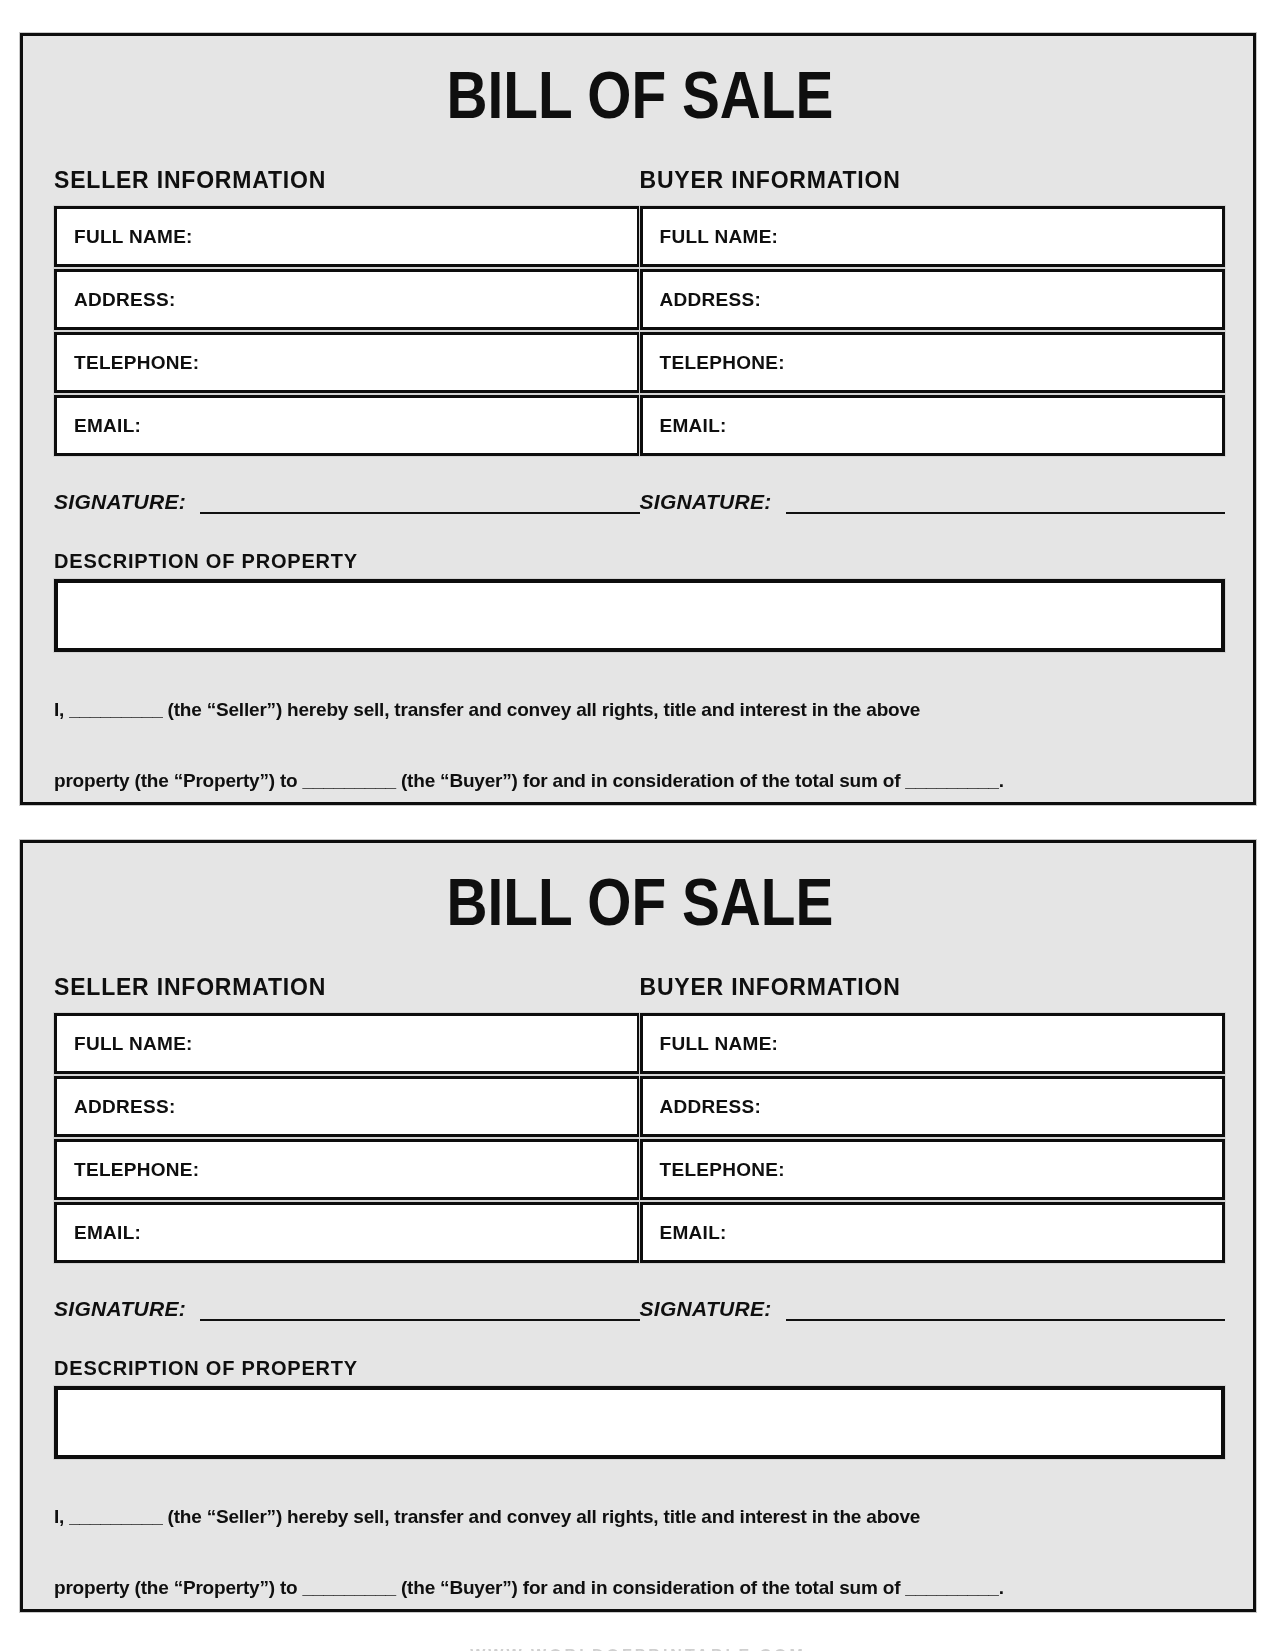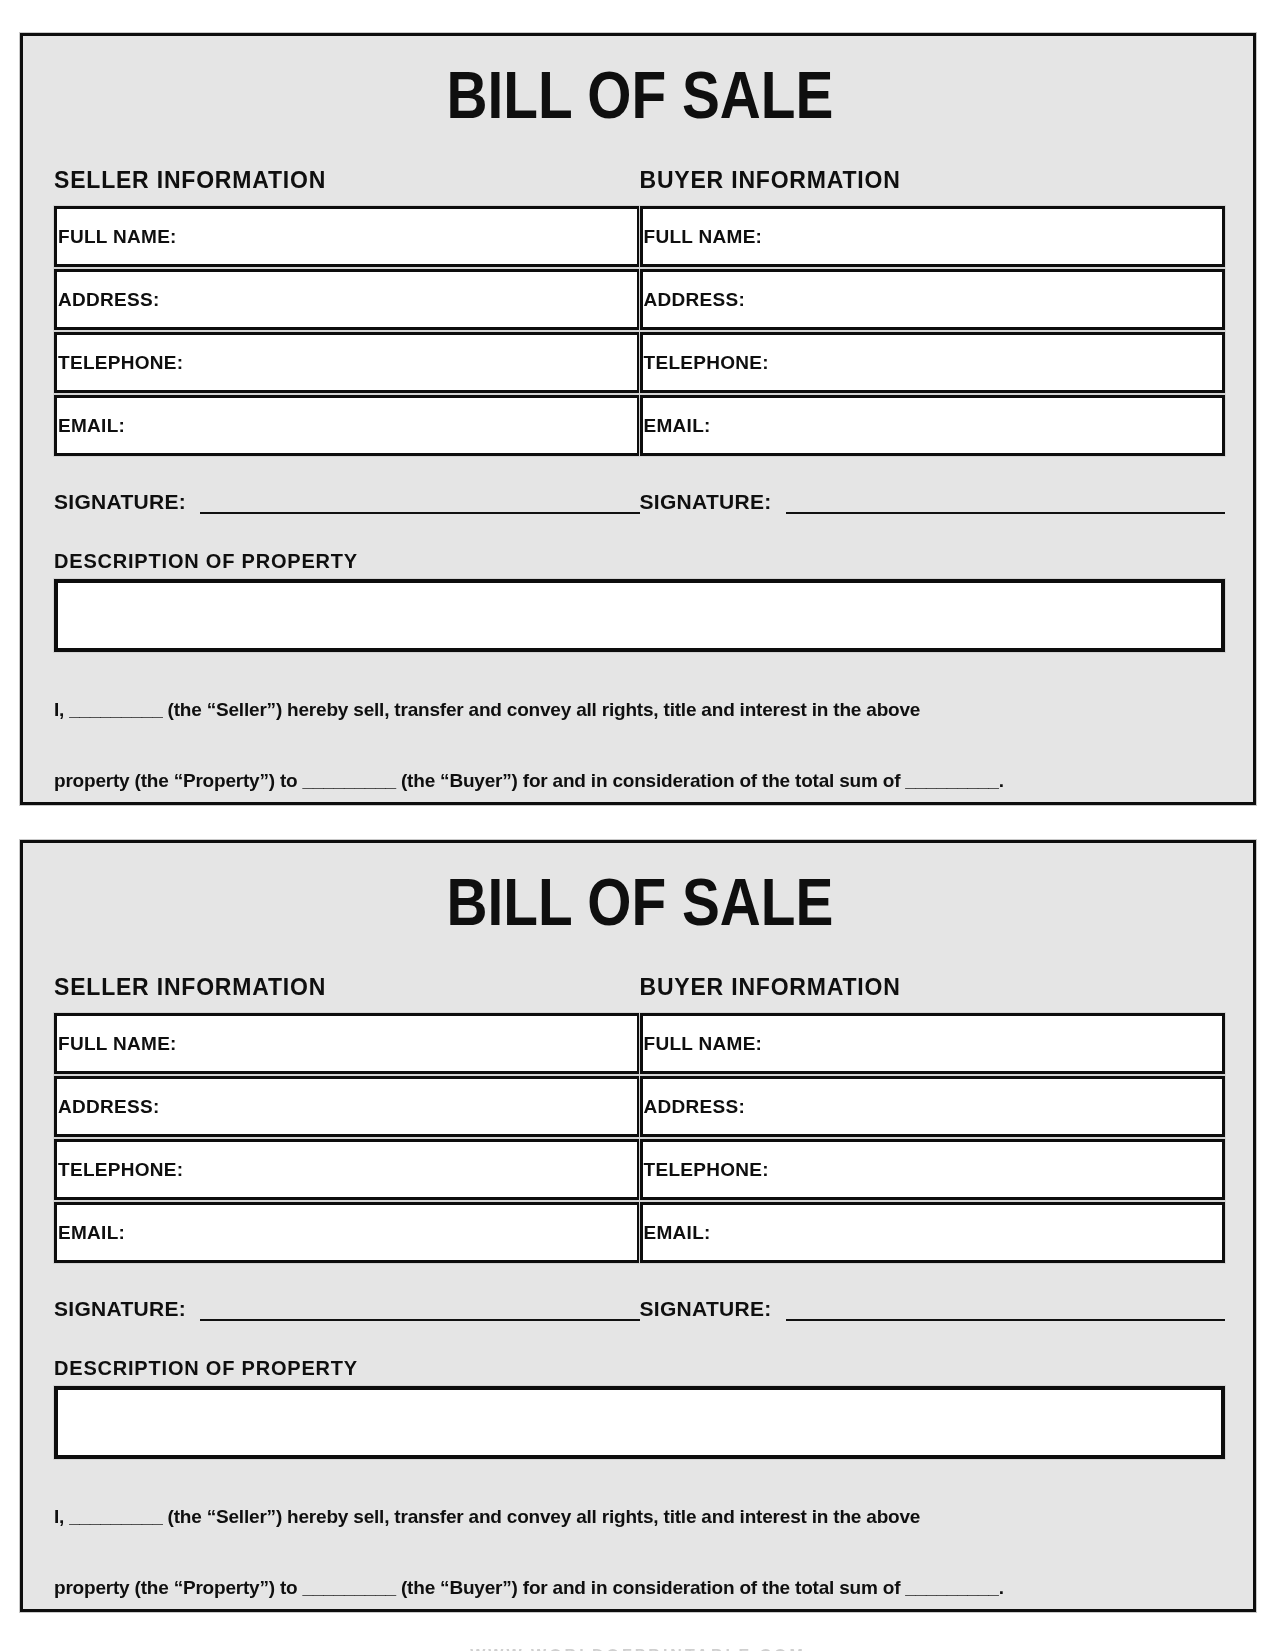--- a/index.html
+++ b/index.html
@@ -55,21 +55,21 @@
     white-space: nowrap;
   }
 
   .field-box {
     height: 61px;
     border: 3px solid #0d0d0d;
     box-shadow: 0 0 0 1px #d4d4d4;
     margin-bottom: 2px;
     display: flex;
     align-items: center;
-    padding-left: 1px;
+    padding-left: 17px;
     background: #ffffff;
   }
   .field-label {
     font-size: 19px;
     font-weight: bold;
     letter-spacing: 0.3px;
     white-space: nowrap;
   }
 
   .signature-row {
@@ -77,20 +77,21 @@
     display: flex;
     align-items: flex-end;
     height: 26px;
   }
   .signature-label {
     font-size: 21px;
     font-weight: bold;
     letter-spacing: 0.3px;
     line-height: 24px;
     white-space: nowrap;
+    font-style: italic;
   }
   .signature-line {
     flex: 1;
     margin-left: 14px;
     border-bottom: 2px solid #111111;
     height: 22px;
   }
 
   .desc-heading {
     margin-top: 33px;

